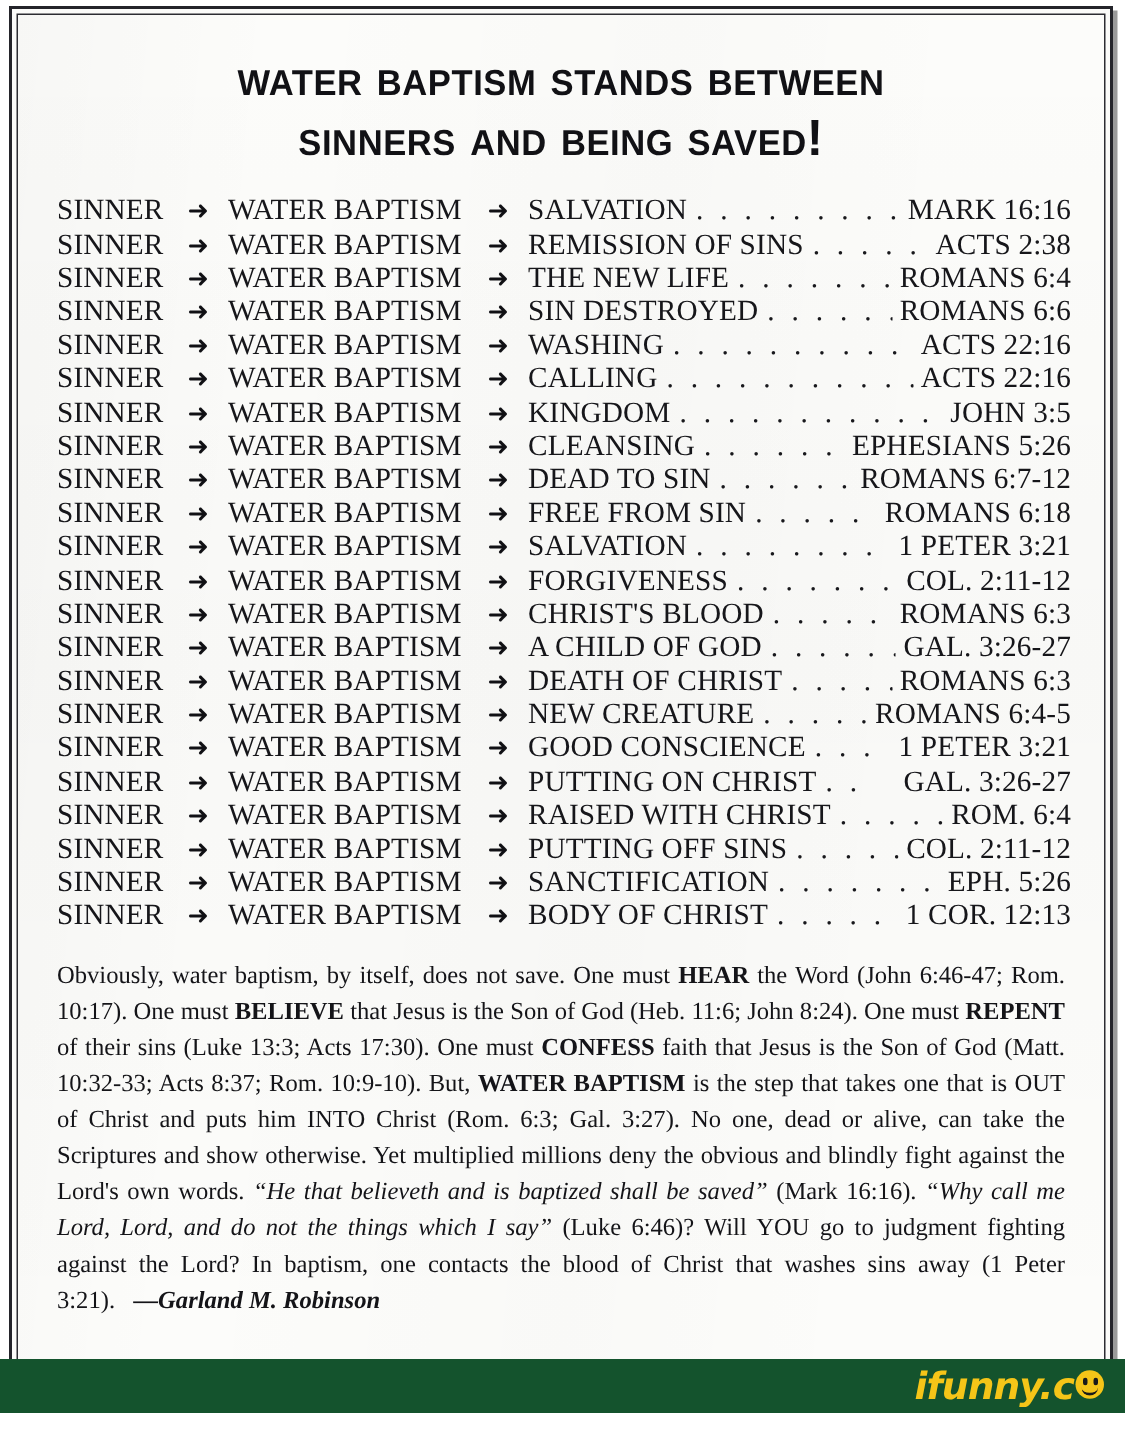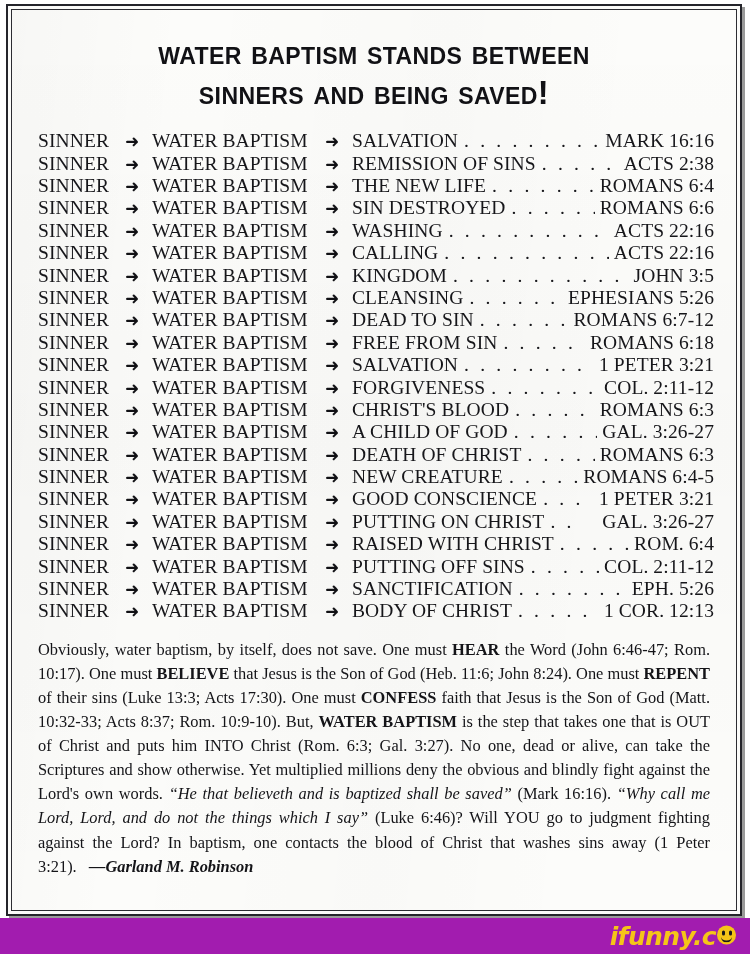--- a/index.html
+++ b/index.html
@@ -147,24 +147,24 @@
     font-style: italic;
     font-weight: 700;
     white-space: nowrap;
   }
   .sp { white-space: pre; }
 
   
   .wm-bar {
     position: absolute;
     left: 0;
-    bottom: 0;
+    bottom: 12px;
     width: 750px;
     height: 36px;
-    background: #a21caf;
+    background: #14532d;
   }
   .wm-logo {
     position: absolute;
     right: 14px;
     top: 50%;
     transform: translateY(-50%);
     font-family: "DejaVu Sans", sans-serif;
     font-weight: 700;
     font-style: italic;
     font-size: 25px;

